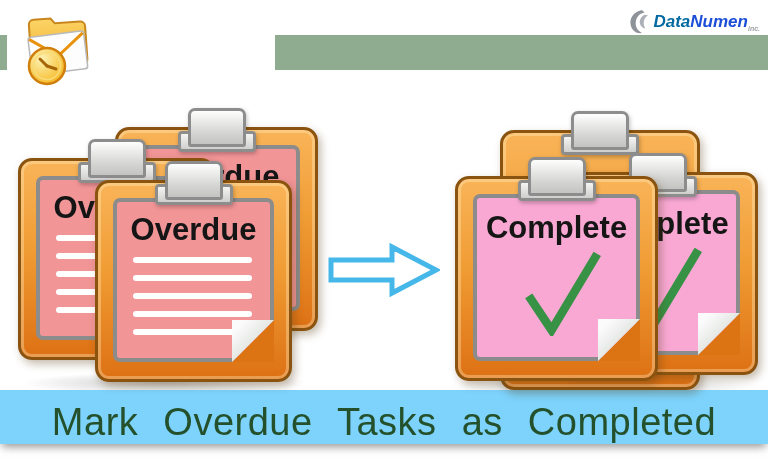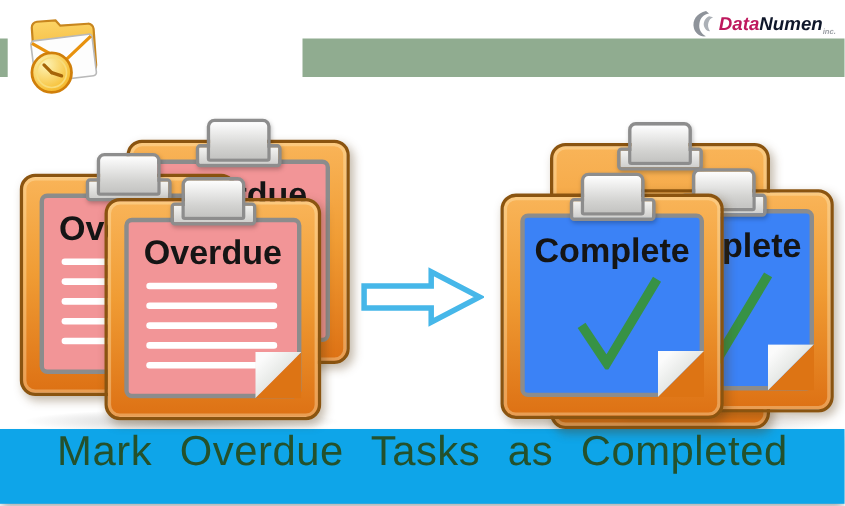--- a/index.html
+++ b/index.html
@@ -13,34 +13,34 @@
   
   .outlook-logo{position:absolute;left:20px;top:4px;width:260px;height:88px;z-index:5;}
   .outlook-logo svg{position:absolute;left:0;top:2px;width:80px;height:84px;}
   .outlook-word{position:absolute;left:74px;top:33px;font-family:"Liberation Serif","DejaVu Serif",serif;
                 font-weight:bold;font-size:28px;letter-spacing:1px;color:#CE5E1D;}
 
   
   .datanumen{position:absolute;right:8px;top:8px;height:28px;display:flex;align-items:center;z-index:5;}
   .datanumen svg{width:22px;height:26px;margin-right:2px;}
   .dn-text{font-style:italic;font-weight:bold;font-size:17px;letter-spacing:0;}
-  .dn-dark{color:#be185d;}
-  .dn-light{color:#0f172a;}
+  .dn-dark{color:#0369a1;}
+  .dn-light{color:#1d4ed8;}
   .dn-suffix{font-size:7px;color:#9DA1A6;font-style:italic;vertical-align:baseline;position:relative;top:4px;}
 
   
   .clipboard{position:absolute;}
   .cb-body{position:absolute;left:0;right:0;top:19px;bottom:0;border-radius:14px;
            background:linear-gradient(180deg,#F9B458 0%,#F09C34 45%,#DD7114 100%);
            border:3px solid #8A5410;
            box-shadow:inset 0 0 0 3px rgba(255,240,200,0.35), 3px 4px 9px rgba(90,60,20,0.35);}
   .cb-paper{position:absolute;left:18px;right:18px;top:37px;bottom:20px;border-radius:7px;
             border:4px solid #8C8C8C;overflow:visible;}
   .paper-pink{background:#F29597;}
-  .paper-white{background:#3b82f6;}
+  .paper-white{background:#f9a8d4;}
   .cb-label{position:absolute;left:0;right:0;text-align:center;font-weight:bold;
             font-size:31px;color:#151515;white-space:nowrap;}
   .pink .cb-label{top:10px;}
   .white .cb-label{top:12px;}
   .cb-lines{position:absolute;left:16px;right:18px;top:55px;}
   .cb-lines i{display:block;height:6px;margin-bottom:12px;background:#ffffff;border-radius:3px;}
   .cb-check{position:absolute;left:50%;top:50px;margin-left:-34px;width:80px;height:88px;}
 
   
   .cb-clip{position:absolute;left:50%;top:0;width:78px;height:44px;margin-left:-39px;z-index:4;
@@ -59,22 +59,22 @@
              filter:drop-shadow(1px 1px 1px rgba(0,0,0,0.45));}
 
   
   .ground-shadow{position:absolute;height:22px;border-radius:50%;
                  background:radial-gradient(ellipse at center,rgba(60,60,60,0.28) 0%,rgba(60,60,60,0) 70%);z-index:1;}
 
   
   .transform-arrow{position:absolute;left:328px;top:242px;width:112px;height:56px;z-index:2;}
 
   
-  .banner{position:absolute;left:0;right:0;top:390px;height:68px;background:#0ea5e9;
-          display:flex;align-items:flex-start;justify-content:center;z-index:6;
+  .banner{position:absolute;left:0;right:0;top:390px;height:54px;background:#7dd3fc;
+          display:flex;align-items:flex-end;justify-content:center;z-index:6;
           box-shadow:0 5px 8px -2px rgba(70,70,70,0.55);}
   .banner-title{font-size:38px;color:#24512C;letter-spacing:0.5px;word-spacing:14px;white-space:nowrap;}
 
   .z11{z-index:11}.z12{z-index:12}.z13{z-index:13}
 </style>
 </head>
 <body>
 
 <div class="stage">
 

